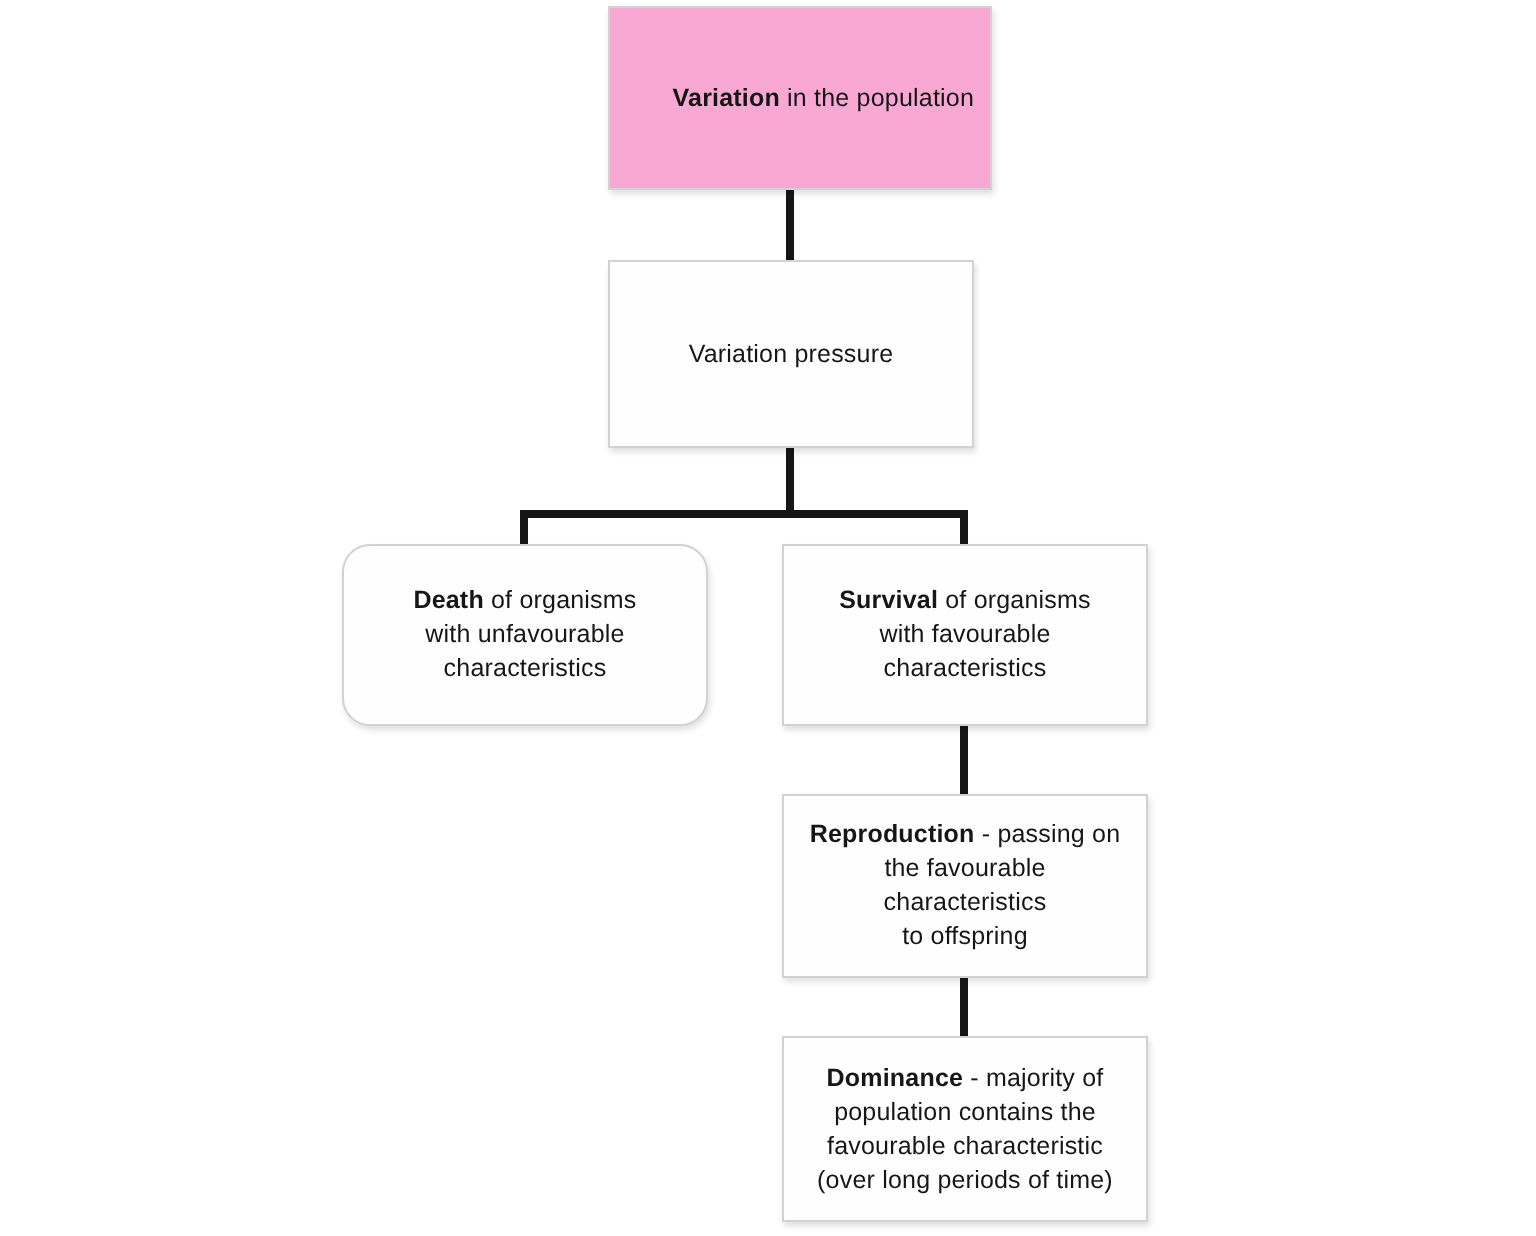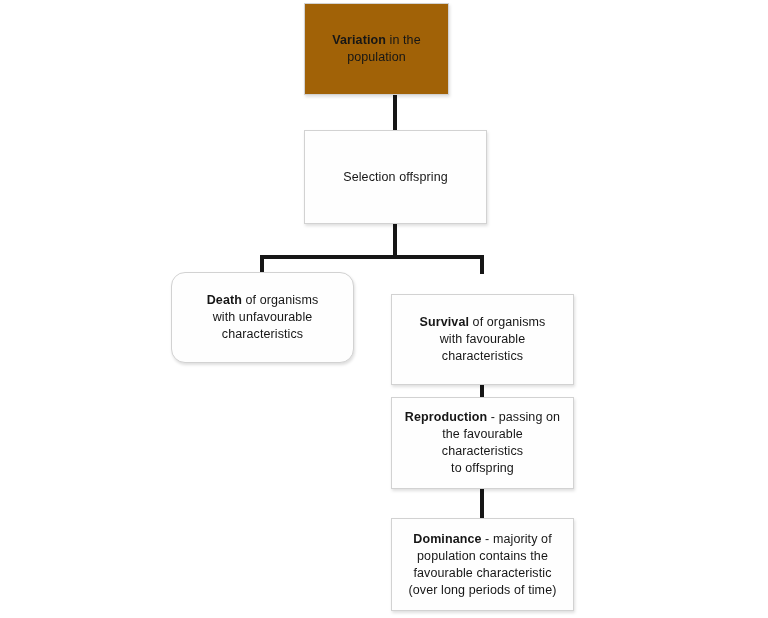--- a/index.html
+++ b/index.html
@@ -55,32 +55,32 @@
 <body>
 
 <div id="canvas">
     <div class="connector vert" style="left: 393px; top: 95px; width: 4px; height: 36px; background: rgb(22, 22, 22);"></div>
     <div class="connector vert" style="left: 393px; top: 224px; width: 4px; height: 35px; background: rgb(22, 22, 22);"></div>
     <div class="connector horz" style="left: 260px; top: 255px; width: 224px; height: 4px; background: rgb(22, 22, 22);"></div>
     <div class="connector vert" style="left: 260px; top: 255px; width: 4px; height: 19px; background: rgb(22, 22, 22);"></div>
     <div class="connector vert" style="left: 480px; top: 255px; width: 4px; height: 19px; background: rgb(22, 22, 22);"></div>
     <div class="connector vert" style="left: 480px; top: 363px; width: 4px; height: 35px; background: rgb(22, 22, 22);"></div>
     <div class="connector vert" style="left: 480px; top: 489px; width: 4px; height: 30px; background: rgb(22, 22, 22);"></div>
-    <div class="node" style="left: 304px; top: 3px; width: 145px; height: 92px; background: #a16207; border-color: rgb(210, 210, 210); justify-content: flex-end;">
+    <div class="node" style="left: 304px; top: 3px; width: 192px; height: 92px; background: #f9a8d4; border-color: rgb(210, 210, 210); justify-content: flex-end;">
       <div class="label" style="color: rgb(22, 22, 22);"><b>Variation</b><span> in the population</span></div>
     </div>
     <div class="node" style="left: 304px; top: 130px; width: 183px; height: 94px; background: rgb(254, 254, 254); border-color: rgb(210, 210, 210);">
-      <div class="label" style="color: rgb(22, 22, 22);"><span>Selection offspring</span></div>
+      <div class="label" style="color: rgb(22, 22, 22);"><span>Variation pressure</span></div>
     </div>
     <div class="node" style="left: 171px; top: 272px; width: 183px; height: 91px; background: rgb(254, 254, 254); border-color: rgb(210, 210, 210); border-radius: 14px;">
       <div class="label" style="color: rgb(22, 22, 22);"><b>Death</b><span> of organisms
 with unfavourable
 characteristics</span></div>
     </div>
-    <div class="node" style="left: 391px; top: 272px; width: 183px; height: 91px; background: rgb(254, 254, 254); border-color: rgb(210, 210, 210); margin-top: 22px;">
+    <div class="node" style="left: 391px; top: 272px; width: 183px; height: 91px; background: rgb(254, 254, 254); border-color: rgb(210, 210, 210);">
       <div class="label" style="color: rgb(22, 22, 22);"><b>Survival</b><span> of organisms
 with favourable
 characteristics</span></div>
     </div>
     <div class="node" style="left: 391px; top: 397px; width: 183px; height: 92px; background: rgb(254, 254, 254); border-color: rgb(210, 210, 210);">
       <div class="label" style="color: rgb(22, 22, 22);"><b>Reproduction</b><span> - passing on
 the favourable characteristics
 to offspring</span></div>
     </div>
     <div class="node" style="left: 391px; top: 518px; width: 183px; height: 93px; background: rgb(254, 254, 254); border-color: rgb(210, 210, 210);">

